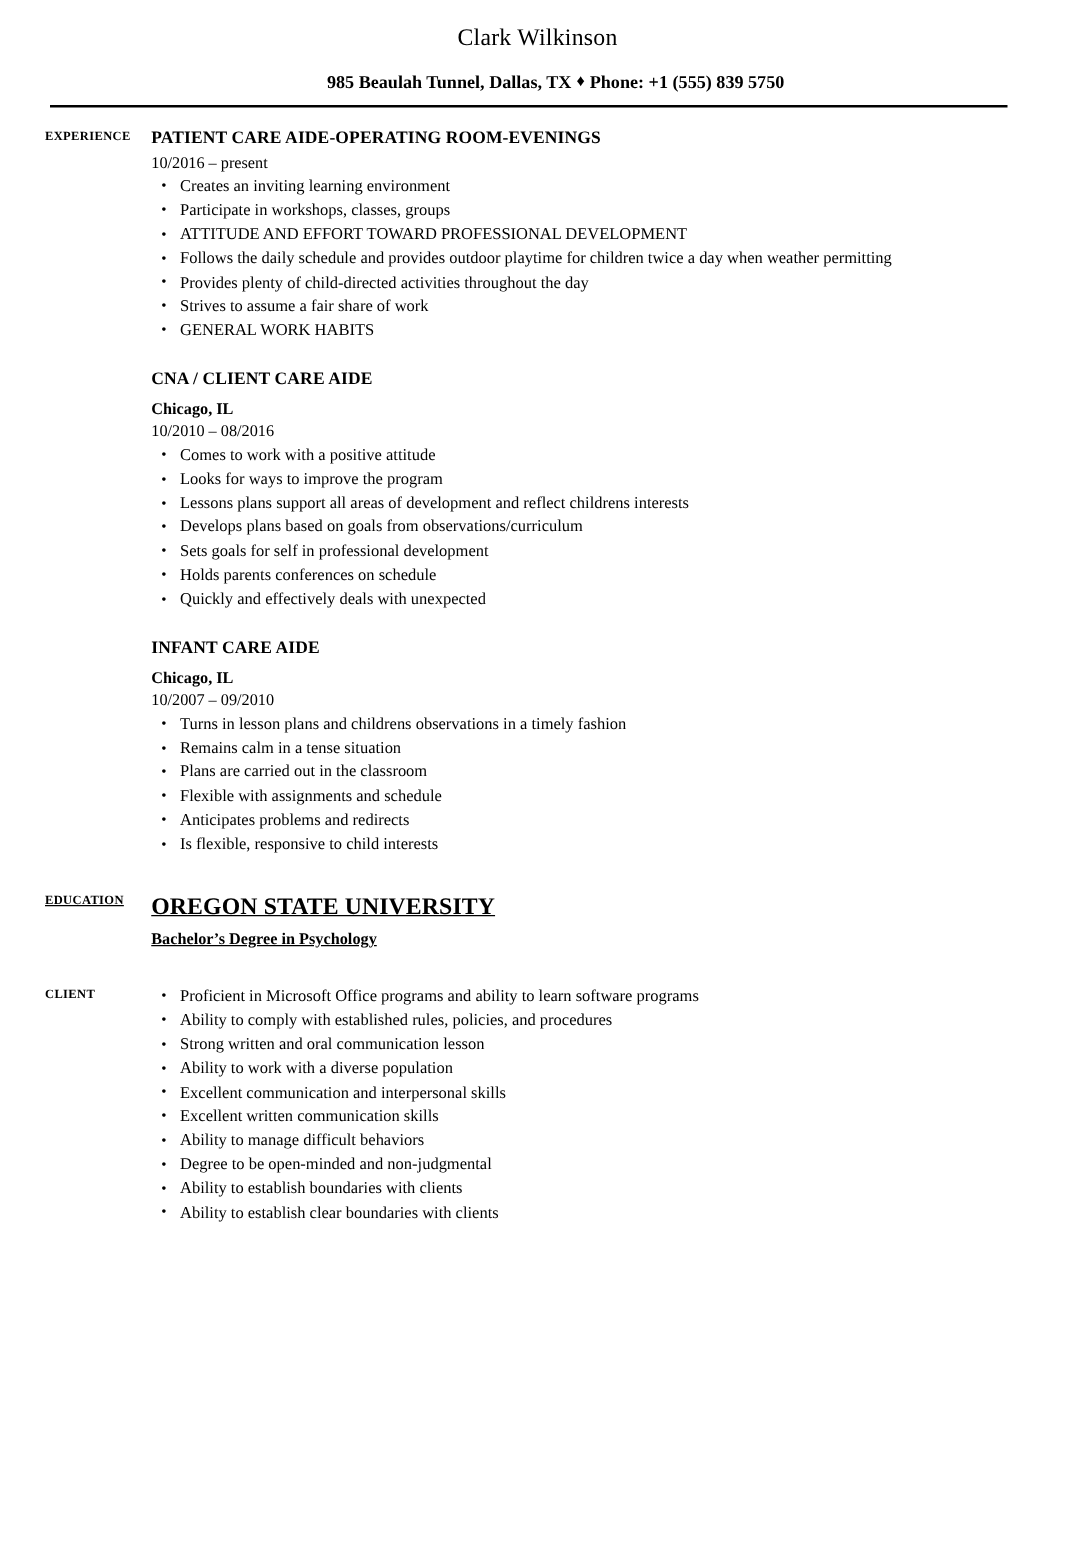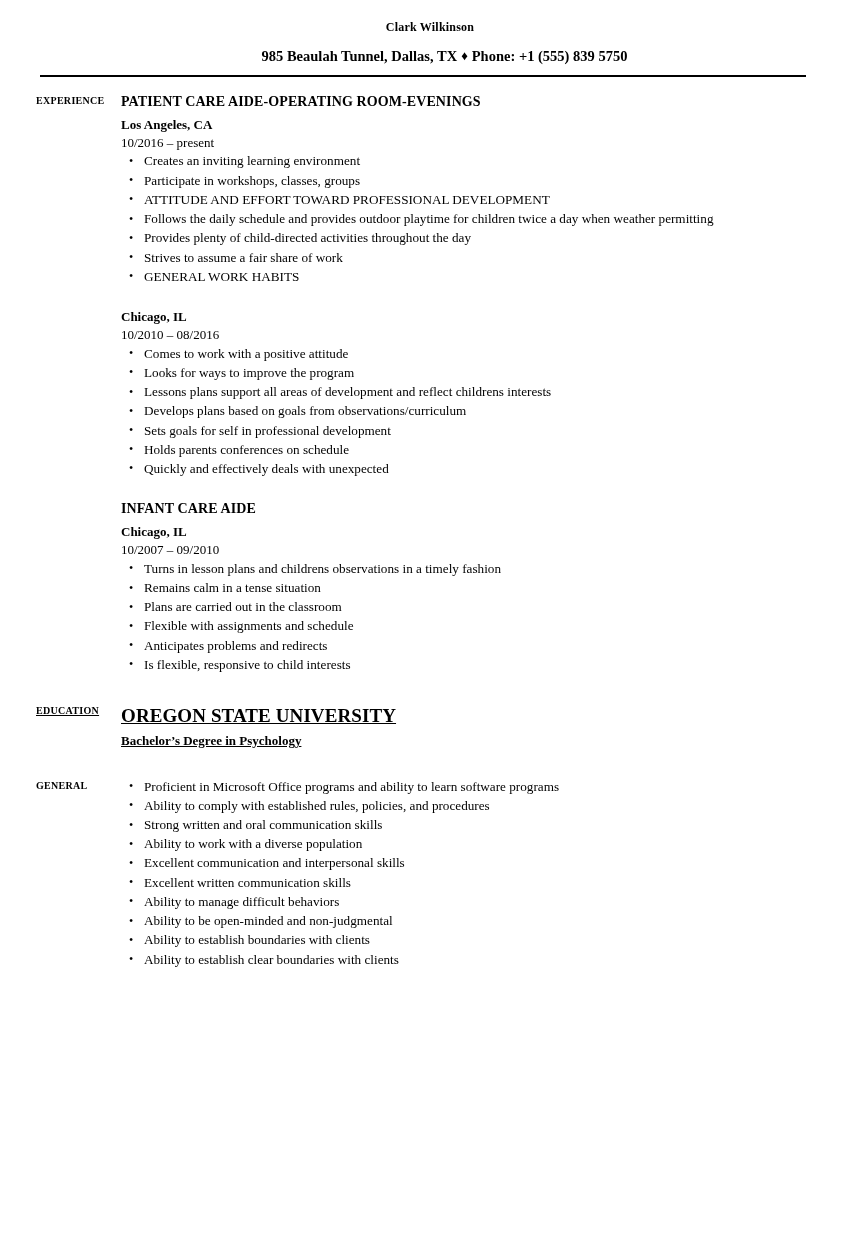--- a/index.html
+++ b/index.html
@@ -22,22 +22,22 @@
     padding: 0;
     overflow: hidden;
   }
 
   
   .header {
     text-align: center;
     padding-top: 20px;
   }
   .candidate-name {
-    font-size: 12px;
-    font-weight: bold;
+    font-size: 19px;
+    font-weight: normal;
     letter-spacing: 0.2px;
     line-height: 1.2;
   }
   .contact-line {
     font-size: 14.5px;
     font-weight: bold;
     margin-top: 14px;
     line-height: 1.2;
     padding-left: 29px;
   }
@@ -164,34 +164,34 @@
   </div>
 
   <div class="content">
 
     <div class="section section-experience">
       <div class="section-label">EXPERIENCE</div>
       <div class="section-body">
 
         <div class="job">
           <div class="job-title">PATIENT CARE AIDE-OPERATING ROOM-EVENINGS</div>
-          <div class="job-location">Los Angeles, CA</div>
           <div class="job-dates">10/2016 – present</div>
           <ul class="bullets">
             <li>Creates an inviting learning environment</li>
             <li>Participate in workshops, classes, groups</li>
             <li>ATTITUDE AND EFFORT TOWARD PROFESSIONAL DEVELOPMENT</li>
             <li>Follows the daily schedule and provides outdoor playtime for children twice a day when weather permitting</li>
             <li>Provides plenty of child-directed activities throughout the day</li>
             <li>Strives to assume a fair share of work</li>
             <li>GENERAL WORK HABITS</li>
           </ul>
         </div>
 
         <div class="job">
+          <div class="job-title">CNA / CLIENT CARE AIDE</div>
           <div class="job-location">Chicago, IL</div>
           <div class="job-dates">10/2010 – 08/2016</div>
           <ul class="bullets">
             <li>Comes to work with a positive attitude</li>
             <li>Looks for ways to improve the program</li>
             <li>Lessons plans support all areas of development and reflect childrens interests</li>
             <li>Develops plans based on goals from observations/curriculum</li>
             <li>Sets goals for self in professional development</li>
             <li>Holds parents conferences on schedule</li>
             <li>Quickly and effectively deals with unexpected</li>
@@ -217,31 +217,31 @@
 
     <div class="section section-education">
       <div class="section-label">EDUCATION</div>
       <div class="section-body">
         <div class="edu-school">OREGON STATE UNIVERSITY</div>
         <div class="edu-degree">Bachelor’s Degree in Psychology</div>
       </div>
     </div>
 
     <div class="section section-skills">
-      <div class="section-label">GENERAL</div>
+      <div class="section-label">CLIENT</div>
       <div class="section-body">
         <ul class="bullets">
           <li>Proficient in Microsoft Office programs and ability to learn software programs</li>
           <li>Ability to comply with established rules, policies, and procedures</li>
-          <li>Strong written and oral communication skills</li>
+          <li>Strong written and oral communication lesson</li>
           <li>Ability to work with a diverse population</li>
           <li>Excellent communication and interpersonal skills</li>
           <li>Excellent written communication skills</li>
           <li>Ability to manage difficult behaviors</li>
-          <li>Ability to be open-minded and non-judgmental</li>
+          <li>Degree to be open-minded and non-judgmental</li>
           <li>Ability to establish boundaries with clients</li>
           <li>Ability to establish clear boundaries with clients</li>
         </ul>
       </div>
     </div>
 
   </div>
 </div>
 
 </body></html>

